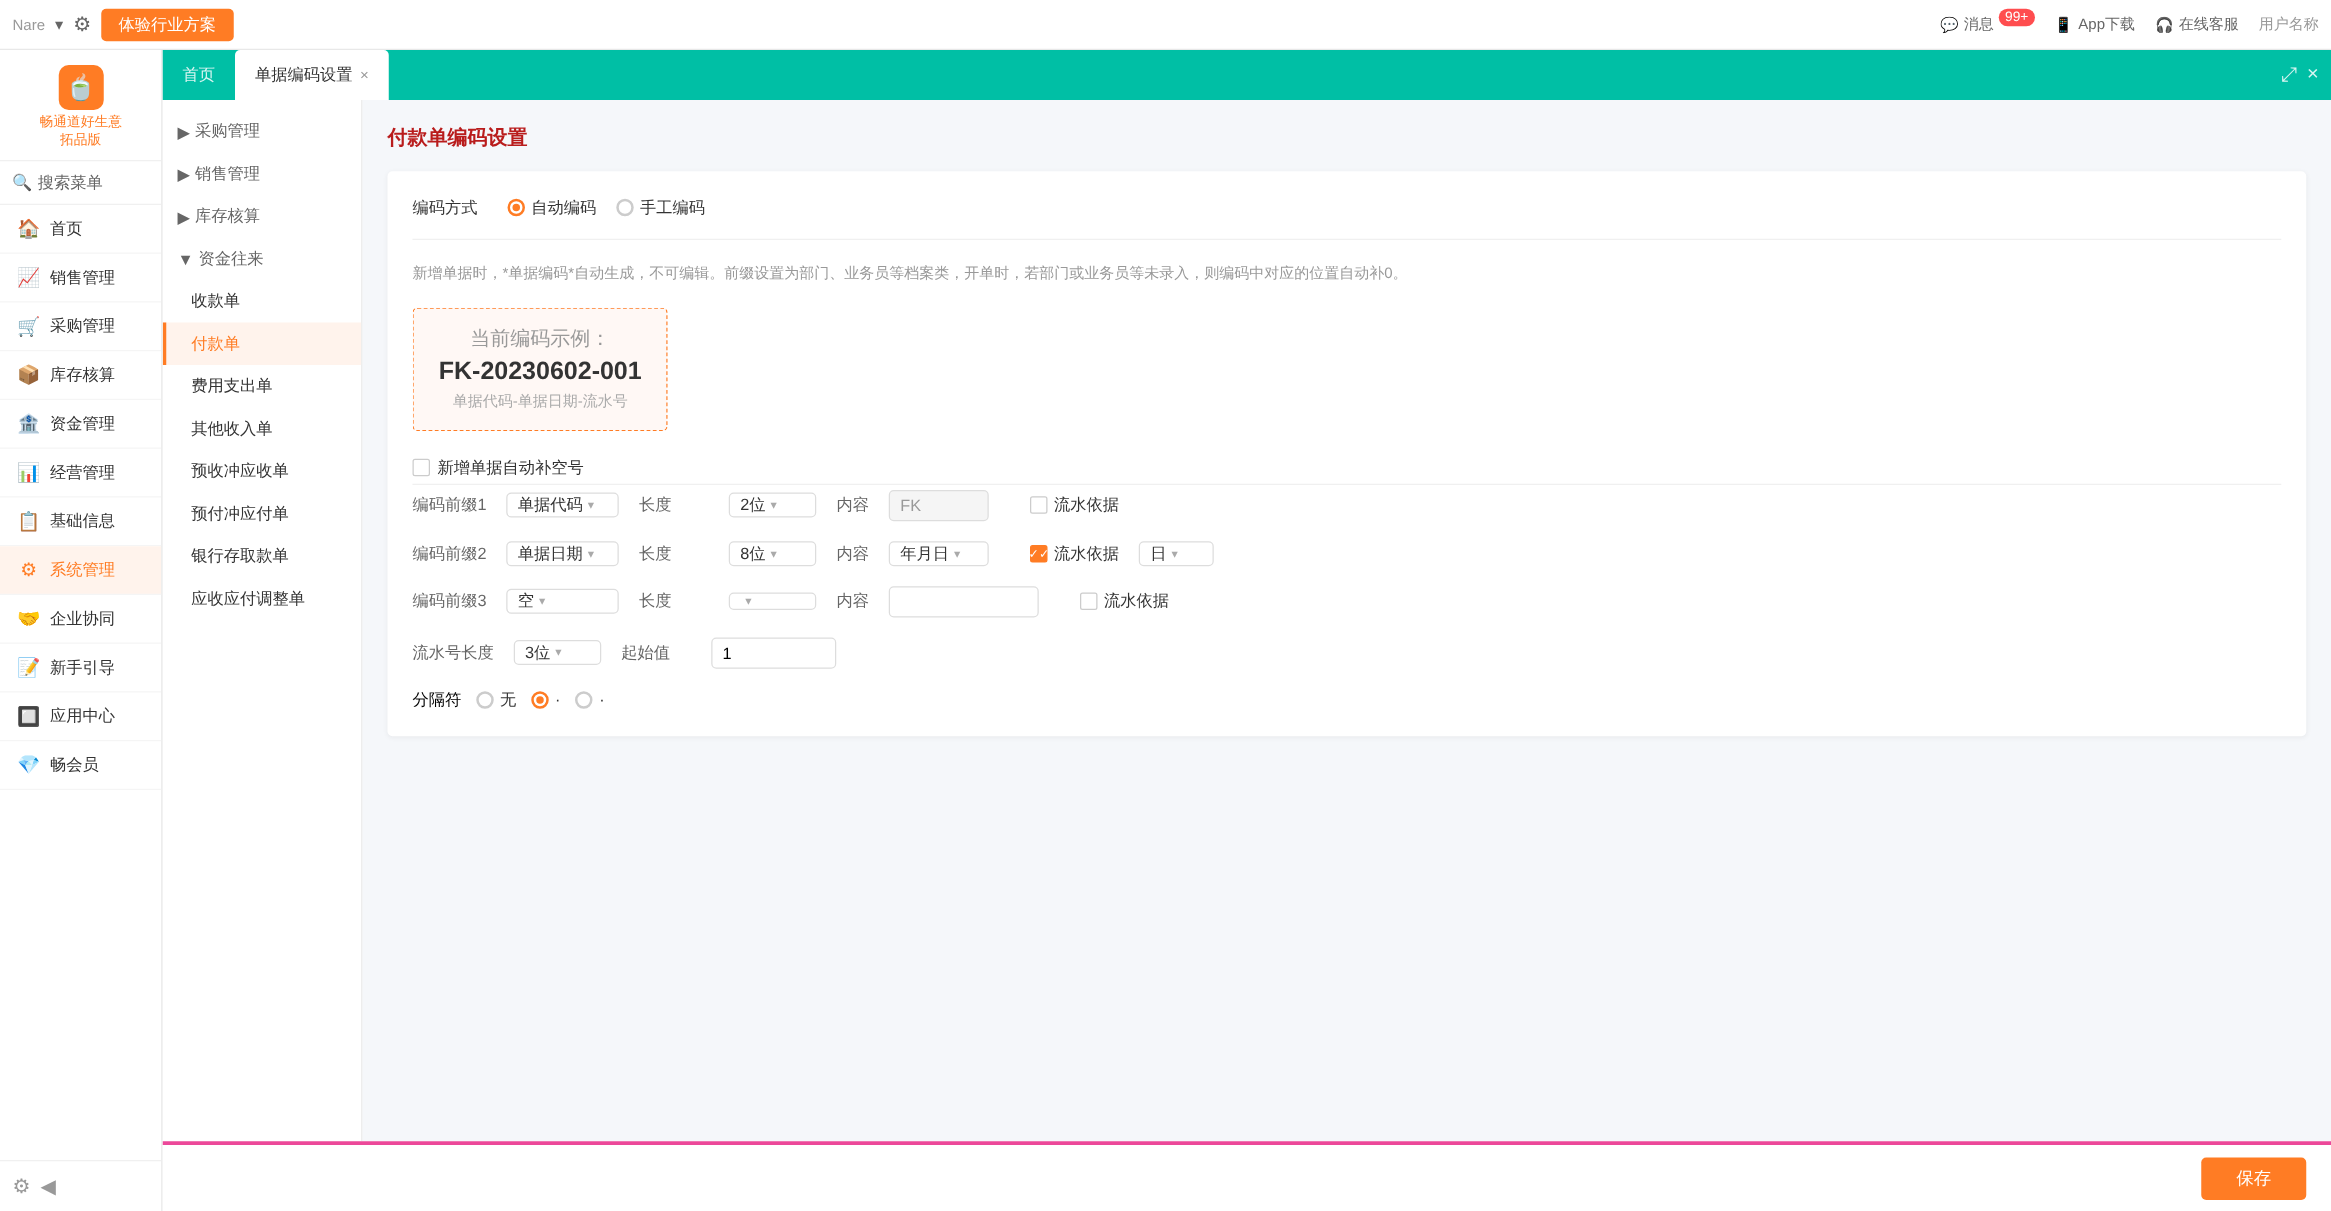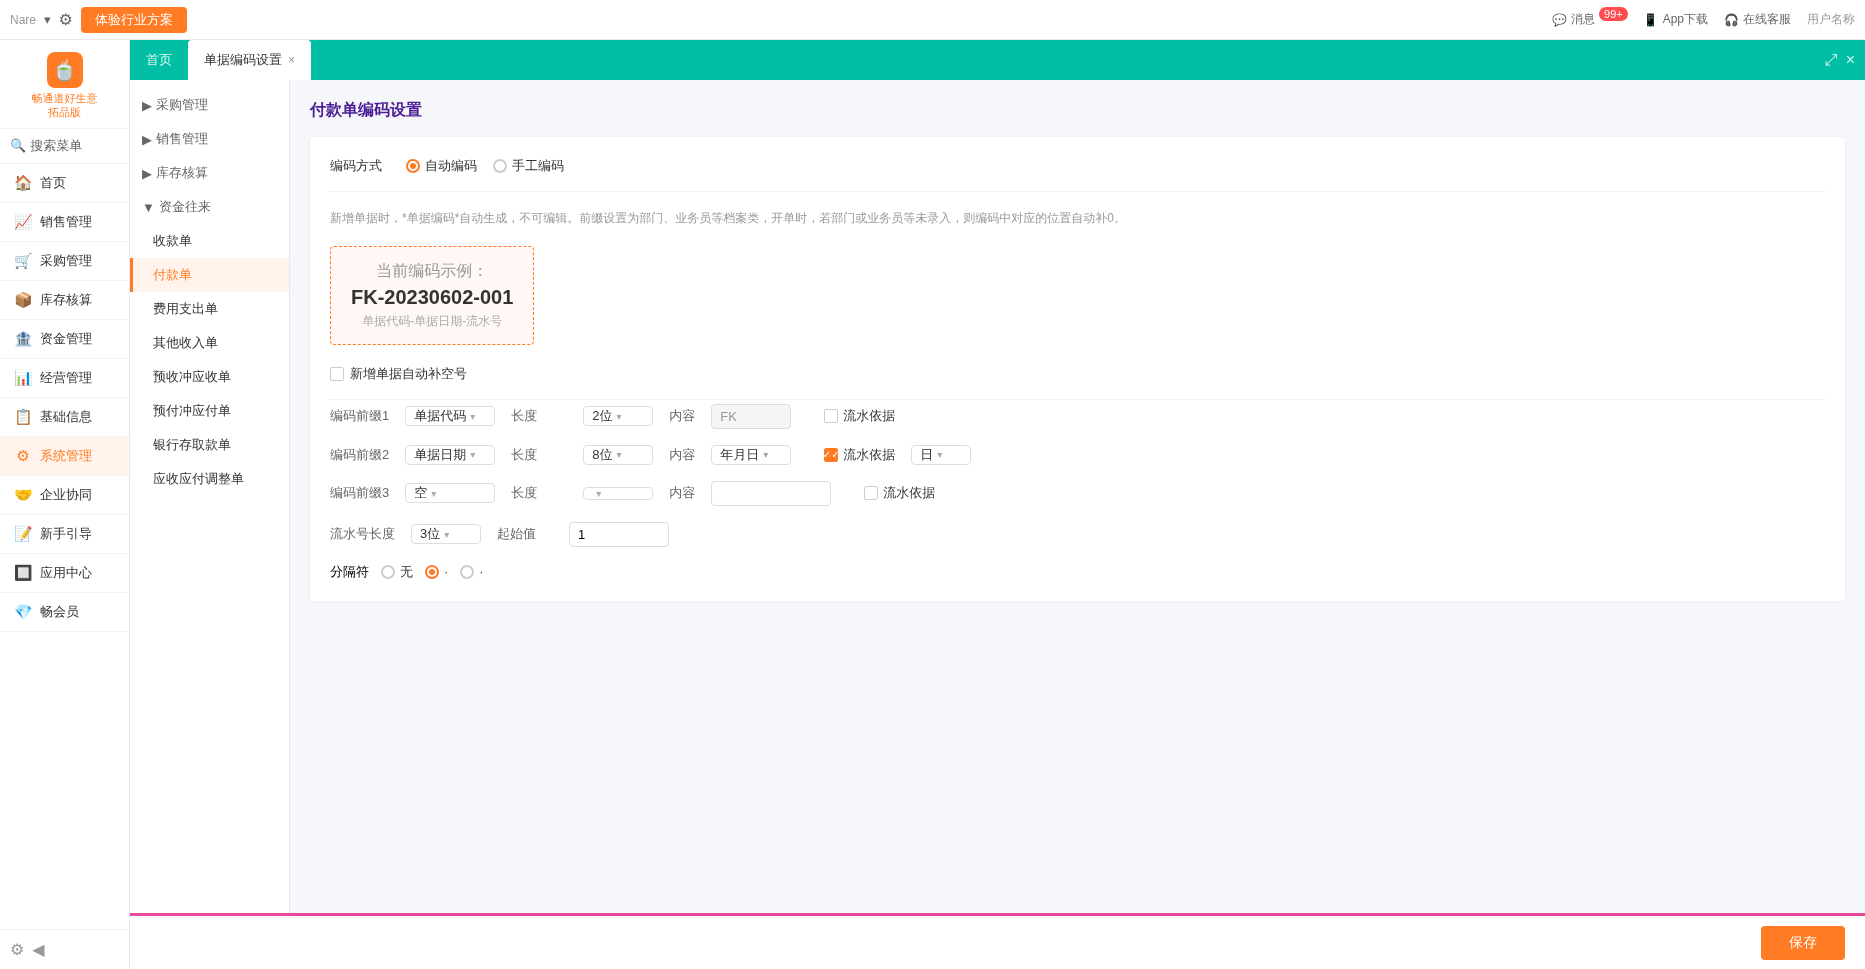--- a/index.html
+++ b/index.html
@@ -115,21 +115,21 @@
     }
     .sub-menu-item.active { background: #fff3ec; color: #ff7c24; border-left-color: #ff7c24; font-weight: 500; }
 
     
     .content-panel {
       flex: 1;
       background: #f5f7fa;
       overflow-y: auto;
       padding: 20px;
     }
-    .page-title { font-size: 16px; font-weight: 600; color: #4c1d95; margin-bottom: 16px; }
+    .page-title { font-size: 16px; font-weight: 600; color: #b91c1c; margin-bottom: 16px; }
 
     
     .card {
       background: #fff;
       border-radius: 4px;
       padding: 20px;
       box-shadow: 0 1px 4px rgba(0,0,0,0.05);
     }
 
     
@@ -152,21 +152,21 @@
       padding: 14px 20px;
       display: inline-block;
       margin-bottom: 20px;
       text-align: center;
     }
     .example-label { font-size: 16px; color: #999; margin-bottom: 4px; }
     .example-code { font-size: 20px; font-weight: 600; color: #333; }
     .example-desc { font-size: 12px; color: #aaa; margin-top: 4px; }
 
     
-    .checkbox-row { display: flex; align-items: center; gap: 6px; margin-bottom: 16px; }
+    .checkbox-row { display: flex; align-items: center; gap: 6px; margin-bottom: 4px; }
     .checkbox-box { width: 14px; height: 14px; border: 1px solid #ccc; border-radius: 2px; display: flex; align-items: center; justify-content: center; cursor: pointer; flex-shrink: 0; }
     .checkbox-label { font-size: 13px; color: #333; }
 
     
     .form-row { display: flex; align-items: center; gap: 16px; margin-bottom: 16px; flex-wrap: wrap; }
     .form-label { color: #666; font-size: 13px; min-width: 56px; }
     .form-select {
       display: flex; align-items: center; border: 1px solid #ddd; border-radius: 4px; padding: 0 8px; background: #fff; cursor: pointer; gap: 4px; min-width: 90px; font-size: 13px;
     }
     .form-select .arrow { color: #aaa; font-size: 10px; }

